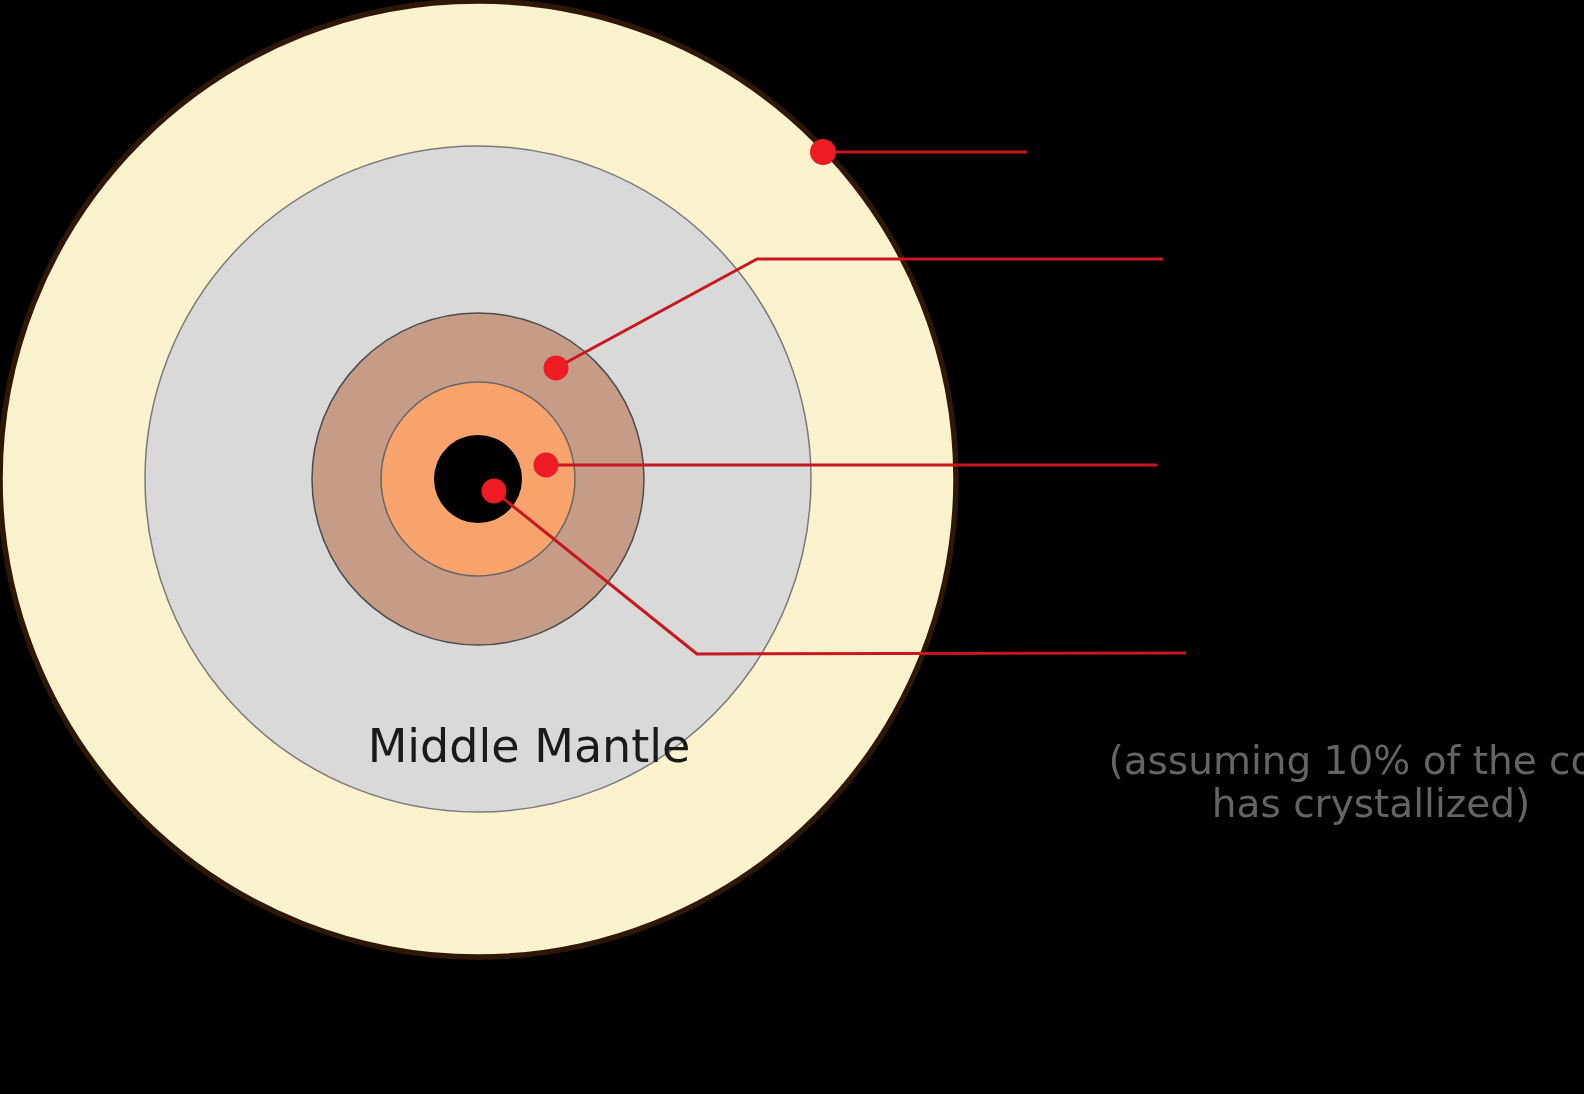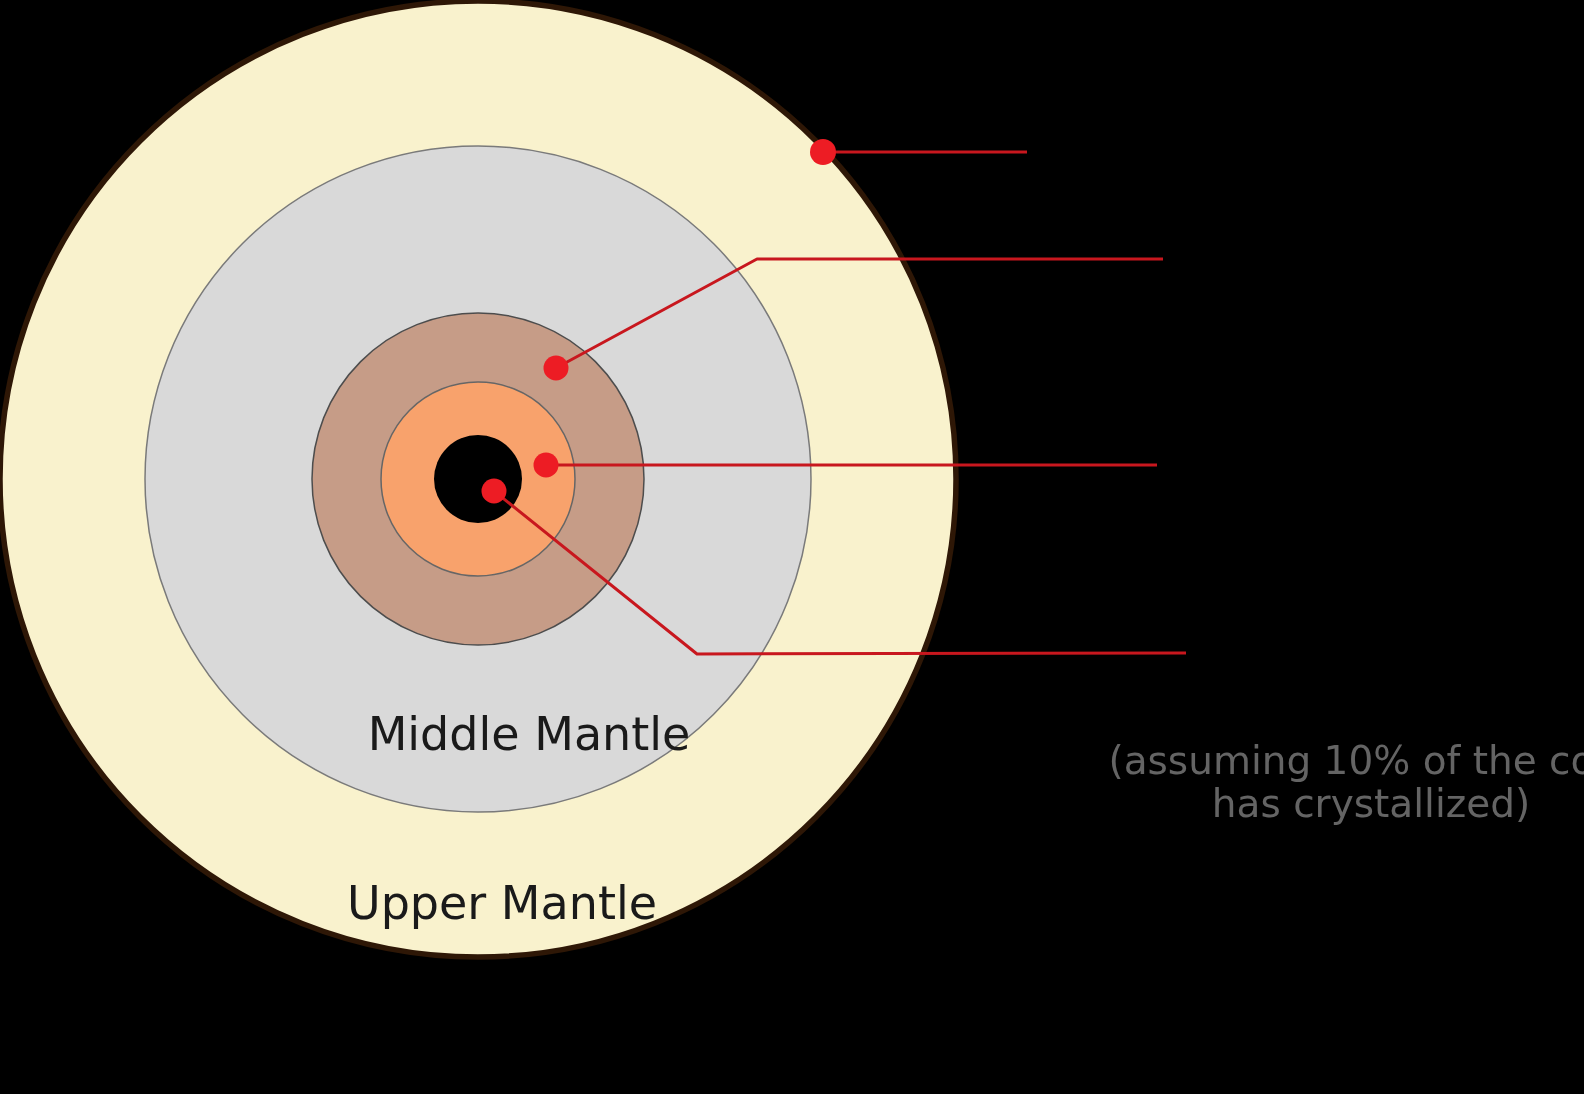--- a/index.html
+++ b/index.html
@@ -21,20 +21,21 @@
     top: 0;
   }
   .ring-label {
     position: absolute;
     width: 520px;
     text-align: center;
     font-size: 46px;
     color: #1a1a1a;
     white-space: nowrap;
     line-height: 1.0;
+    margin-top: 12px;
   }
   #middle-mantle-label { left: 269px; top: 711px; }
   #upper-mantle-label  { left: 242px; top: 880px; }
   .note-block {
     position: absolute;
     left: 1021px;
     top: 739px;
     width: 700px;
     text-align: center;
     font-size: 39px;
@@ -59,20 +60,19 @@
       <polyline points="556,368 757,259 1163,259" fill="none" stroke="#c8171e" stroke-width="3" stroke-linejoin="round"></polyline>
       <circle cx="556" cy="368" r="12.5" fill="#ed1c24"></circle>
       <polyline points="546,465 1157,465" fill="none" stroke="#c8171e" stroke-width="3" stroke-linejoin="round"></polyline>
       <circle cx="546" cy="465" r="12.5" fill="#ed1c24"></circle>
       <polyline points="494,491 697,654 1186,653" fill="none" stroke="#c8171e" stroke-width="3" stroke-linejoin="round"></polyline>
       <circle cx="494" cy="491" r="12.5" fill="#ed1c24"></circle>
     </svg>
 
   <div class="ring-label" id="middle-mantle-label">Middle Mantle</div>
 
-  <div class="ring-label" id="upper-mantle-label">Upper Mantle</div>
 
   <div class="note-block">
     <div>(assuming 10% of the core</div>
     <div>has crystallized)</div>
   </div>
 
 </div>
 
 </body></html>

